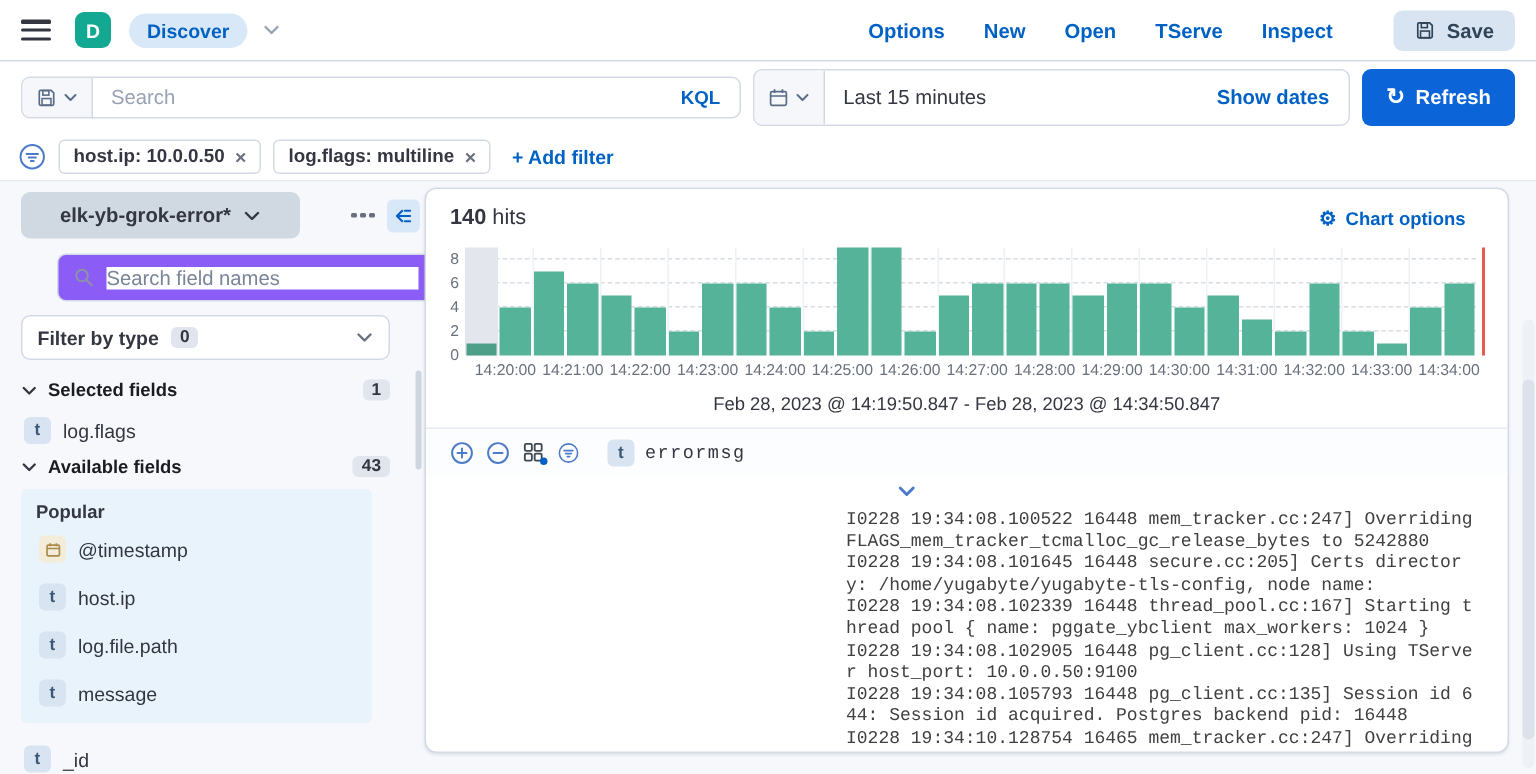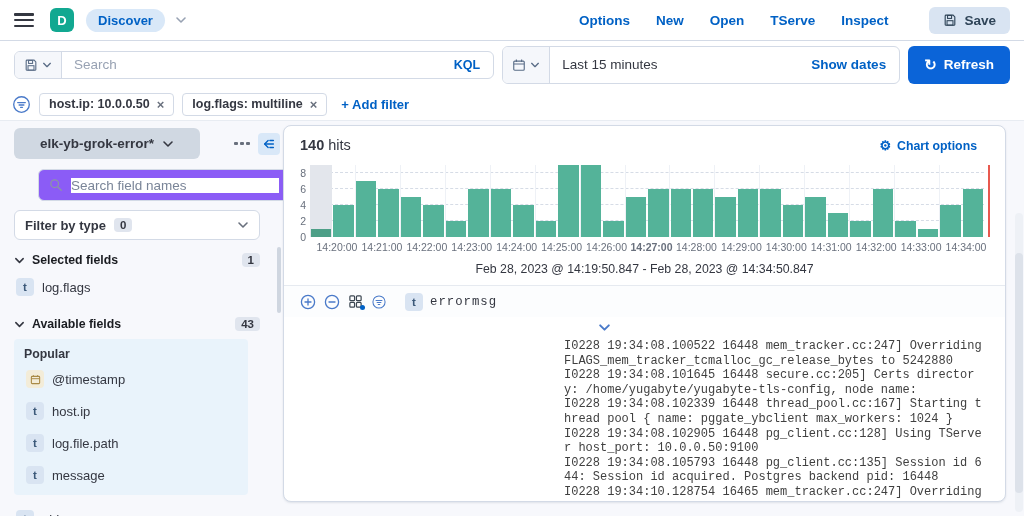--- a/index.html
+++ b/index.html
@@ -287,21 +287,21 @@
       <span class="section-title">Selected fields</span>
       <span class="count-badge">1</span>
     </div>
     <div id="selected-fields">
         <div class="field-row">
           <span class="token token-t">t</span>
           <span class="field-name">log.flags</span>
         </div>
       </div>
 
-    <div class="section-head" style="margin-top:14px;">
+    <div class="section-head" style="margin-top:1px;">
       <span class="chev">
         <svg class="chev-svg" width="11" height="11" viewBox="0 0 12 12">
             <polyline points="2,4 6,8 10,4" fill="none" stroke="currentColor" stroke-width="1.7" stroke-linecap="round" stroke-linejoin="round"></polyline>
           </svg>
       </span>
       <span class="section-title">Available fields</span>
       <span class="count-badge">43</span>
     </div>
 
     <div class="popular-block">
@@ -478,21 +478,21 @@
       <div class="time-marker"></div>
     </div>
     <div class="x-labels" id="x-labels">
         <span class="x-label" style="left: 4%;">14:20:00</span>
         <span class="x-label" style="left: 10.6667%;">14:21:00</span>
         <span class="x-label" style="left: 17.3333%;">14:22:00</span>
         <span class="x-label" style="left: 24%;">14:23:00</span>
         <span class="x-label" style="left: 30.6667%;">14:24:00</span>
         <span class="x-label" style="left: 37.3333%;">14:25:00</span>
         <span class="x-label" style="left: 44%;">14:26:00</span>
-        <span class="x-label" style="left: 50.6667%; font-weight: bold;">14:27:00</span>
+        <span class="x-label" style="left: 50.6667%;">14:27:00</span>
         <span class="x-label" style="left: 57.3333%;">14:28:00</span>
         <span class="x-label" style="left: 64%;">14:29:00</span>
         <span class="x-label" style="left: 70.6667%;">14:30:00</span>
         <span class="x-label" style="left: 77.3333%;">14:31:00</span>
         <span class="x-label" style="left: 84%;">14:32:00</span>
         <span class="x-label" style="left: 90.6667%;">14:33:00</span>
         <span class="x-label" style="left: 97.3333%;">14:34:00</span>
       </div>
 
     <div class="chart-caption">Feb 28, 2023 @ 14:19:50.847 - Feb 28, 2023 @ 14:34:50.847</div>

